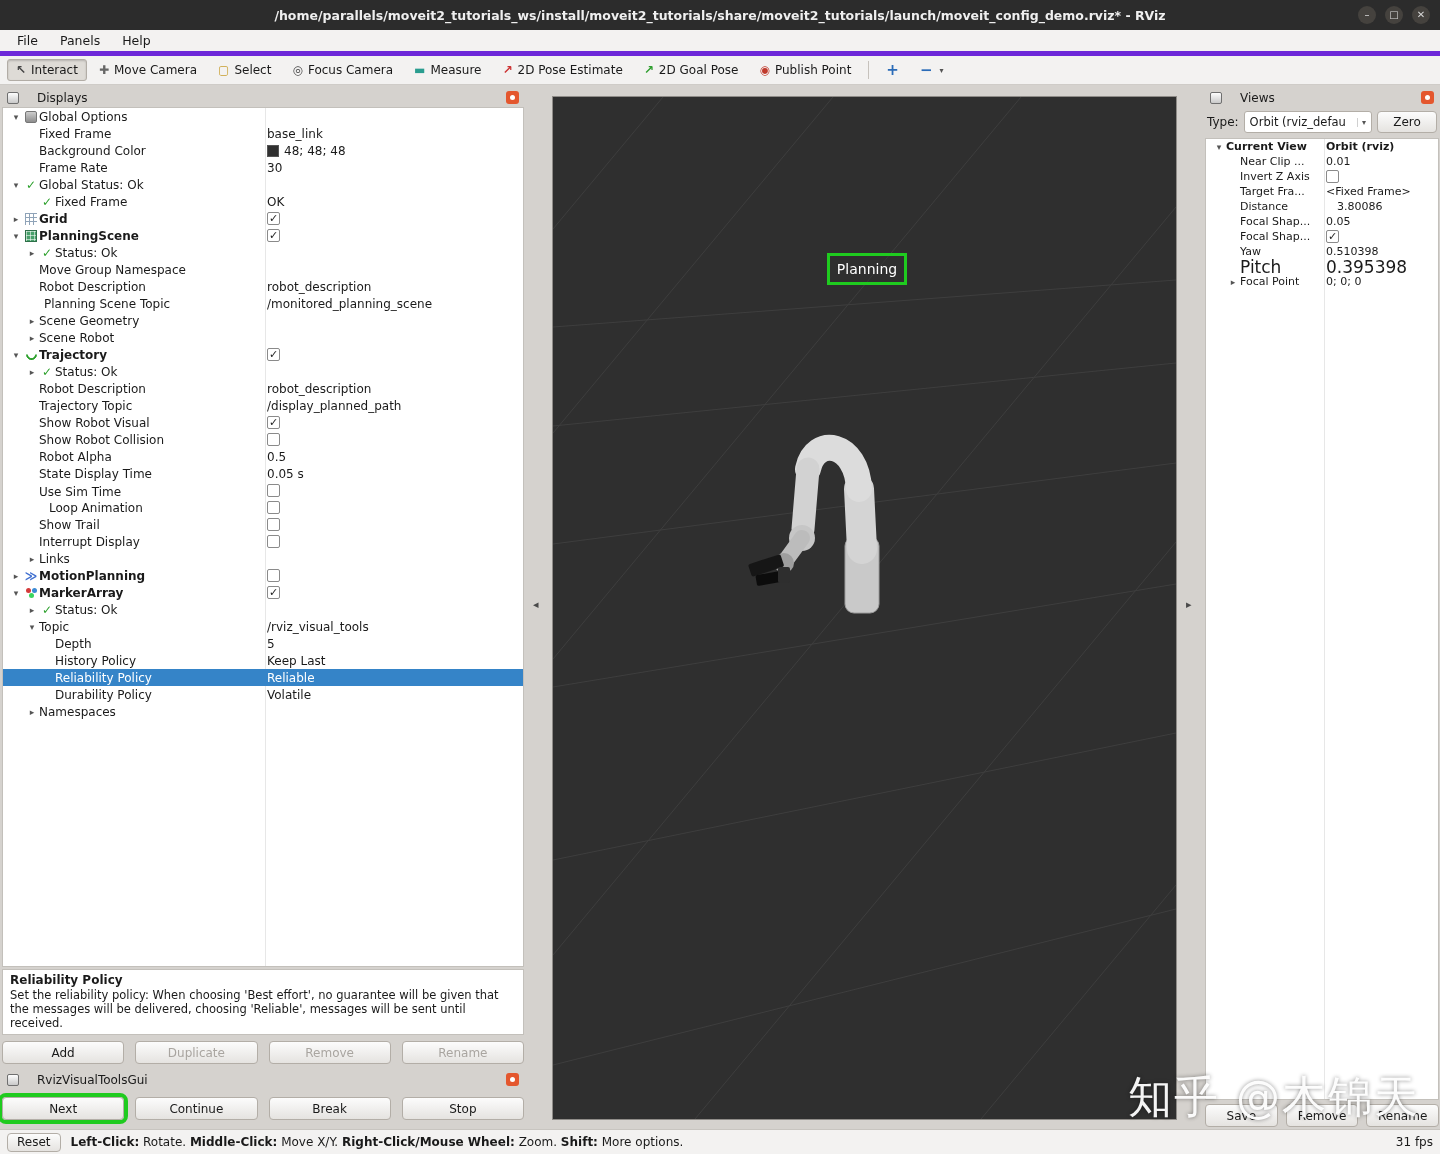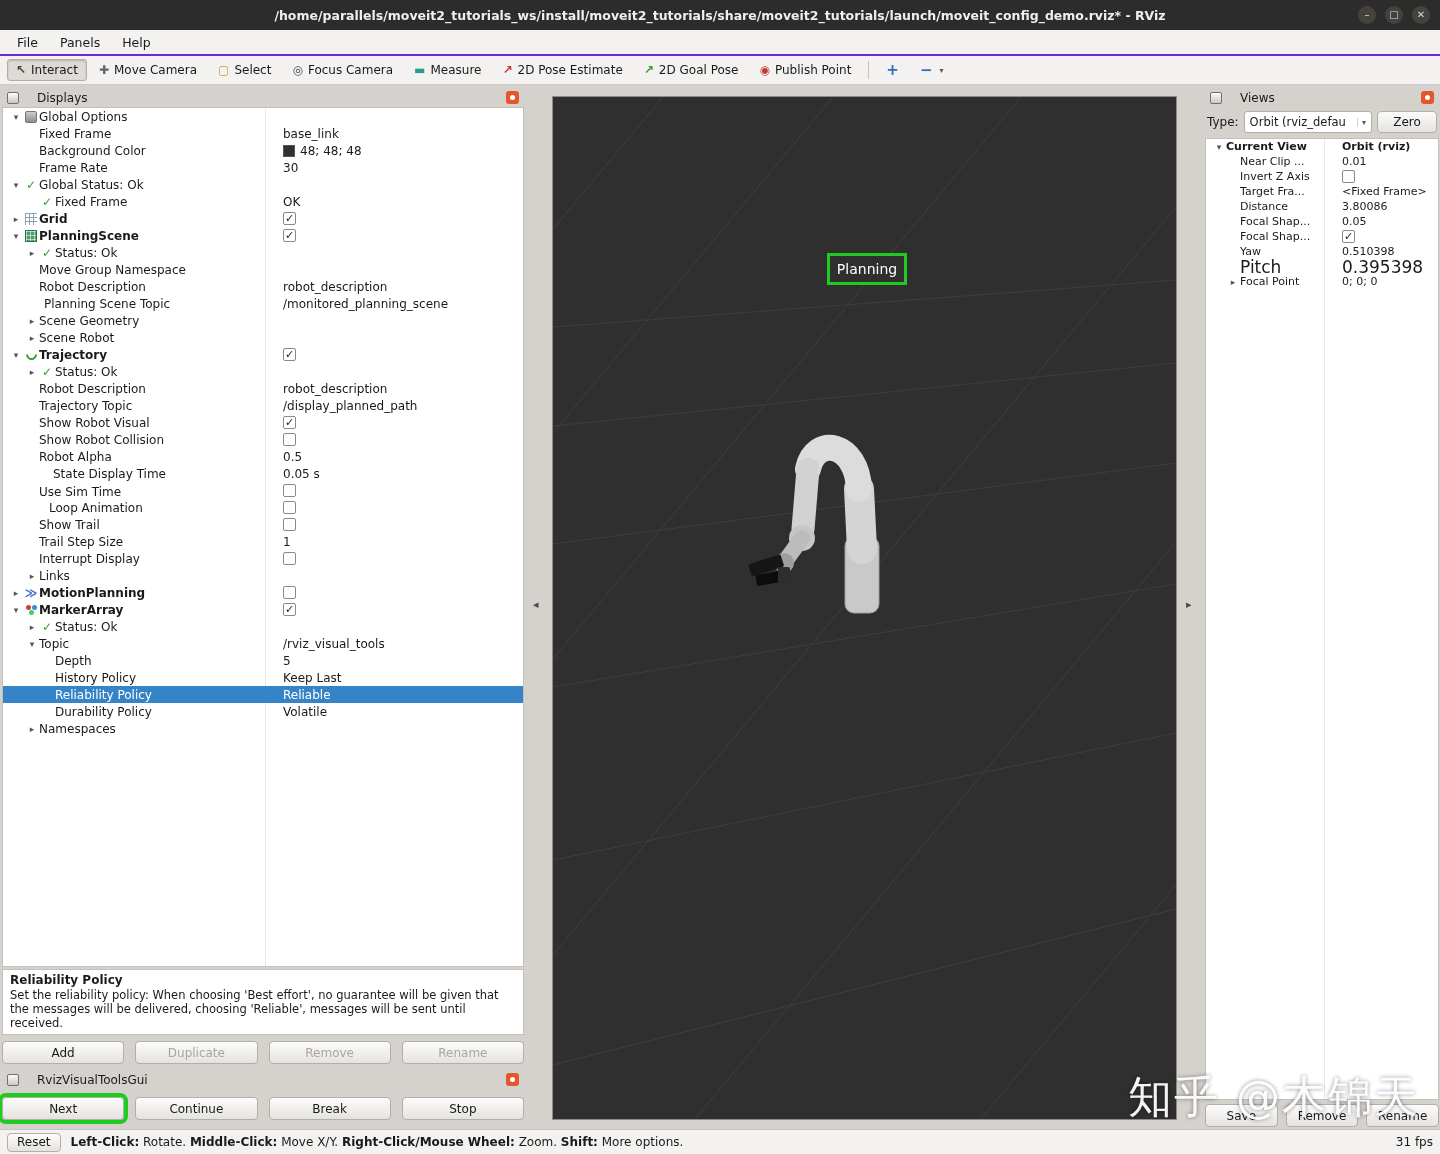--- a/index.html
+++ b/index.html
@@ -7,21 +7,21 @@
        font-family:"DejaVu Sans","Liberation Sans",sans-serif;font-size:12px;color:#1a1a1a;}
   
   #titlebar{position:absolute;left:0;top:0;width:1440px;height:30px;background:#2c2c2c;
             display:flex;align-items:center;justify-content:center;}
   #titlebar .win-title{color:#efefef;font-size:12.5px;font-weight:bold;white-space:nowrap;}
   .win-controls{position:absolute;right:10px;top:6px;display:flex;gap:9px;}
   .win-btn{width:18px;height:18px;border-radius:50%;background:#45423e;color:#d8d8d8;
            display:flex;align-items:center;justify-content:center;font-size:10px;line-height:1;}
   
   #menubar{position:absolute;left:0;top:30px;width:1440px;height:26px;background:#f3f2f1;
-           border-bottom:2px solid #6d28d9;display:flex;align-items:center;padding-left:6px;box-sizing:border-box;}
+           border-bottom:5px solid #6d28d9;display:flex;align-items:center;padding-left:6px;box-sizing:border-box;}
   .menu-item{padding:4px 11px;font-size:12.5px;}
   
   #toolbar{position:absolute;left:0;top:56px;width:1440px;height:29px;background:#f3f2f1;
            border-bottom:1px solid #cfccc8;display:flex;align-items:center;gap:3px;padding-left:7px;box-sizing:border-box;}
   .tool-btn{display:flex;align-items:center;gap:5px;padding:3px 8px;border:1px solid transparent;border-radius:3px;font-size:12px;height:22px;box-sizing:border-box;}
   .tool-btn.active{background:#dedbd6;border:1px solid #b2ada6;box-shadow:inset 0 1px 2px rgba(0,0,0,.18);}
   .tool-icon{font-size:12px;line-height:1;}
   .tool-dd{font-size:8px;color:#555;margin-left:2px;}
   .tool-sep{width:1px;height:18px;background:#c6c2bc;margin:0 5px;}
   
@@ -30,21 +30,21 @@
   .panel-glyph{width:12px;height:12px;border:1px solid #6f6f6f;border-radius:2px;background:linear-gradient(#fdfdfd,#c9c9c9);box-sizing:border-box;flex:none;}
   .panel-close{width:13px;height:13px;border-radius:3px;background:#e4572e;display:flex;align-items:center;justify-content:center;margin-left:auto;flex:none;}
   .panel-close i{width:5px;height:5px;border-radius:50%;background:#fff;display:block;}
   
   .tree{position:absolute;left:0;right:0;background:#fff;border:1px solid #c3c0bb;overflow:hidden;box-sizing:border-box;}
   .col-sep{position:absolute;top:0;bottom:0;width:1px;background:#e7e7e7;}
   .tree-row{display:flex;align-items:center;position:relative;}
   .tree-row.selected{background:#3584c8;color:#fff;}
   .tree-row.selected .arrow{color:#fff;}
   .cell-label{display:flex;align-items:center;height:100%;overflow:hidden;white-space:nowrap;box-sizing:border-box;flex:none;}
-  .cell-value{display:flex;align-items:center;height:100%;overflow:hidden;white-space:nowrap;padding-left:18px;flex:1;}
+  .cell-value{display:flex;align-items:center;height:100%;overflow:hidden;white-space:nowrap;padding-left:2px;flex:1;}
   .arrow{width:14px;text-align:center;color:#555;font-size:9px;flex:none;}
   .ticon{width:16px;flex:none;display:flex;align-items:center;justify-content:center;font-size:12px;}
   .ticon i{display:block;}
   .checkbox{width:13px;height:13px;background:#fff;border:1px solid #8a8a8a;border-radius:2px;box-sizing:border-box;
             display:flex;align-items:center;justify-content:center;font-size:11px;line-height:1;color:#222;flex:none;}
   .swatch{width:12px;height:12px;border:1px solid #555;margin-right:5px;flex:none;box-sizing:border-box;}
   .options-glyph{width:12px;height:12px;border-radius:2px;background:linear-gradient(#cdcdcd,#8d8d8d);border:1px solid #767676;box-sizing:border-box;}
   .grid-glyph{width:12px;height:12px;background-image:linear-gradient(#8fa3b8 1px,transparent 1px),linear-gradient(90deg,#8fa3b8 1px,transparent 1px);background-size:4px 4px;}
   .scene-glyph{width:12px;height:12px;background:#49a06b;background-image:linear-gradient(rgba(255,255,255,.55) 1px,transparent 1px),linear-gradient(90deg,rgba(255,255,255,.55) 1px,transparent 1px);background-size:4px 4px;border:1px solid #2e7049;box-sizing:border-box;}
   .traj-arc{width:11px;height:11px;border:2px solid transparent;border-left-color:#2ca02c;border-bottom-color:#2ca02c;border-radius:50%;transform:rotate(-45deg);box-sizing:border-box;}
@@ -335,21 +335,21 @@
       <div class="tree-row" style="height: 17px; font-size: 12px;">
         <div class="cell-label" style="width: 262px; padding-left: 22px; text-align: right;">
           <span class="arrow"></span>
           <span class="lab-text">Robot Alpha</span>
         </div>
         <div class="cell-value">
           <span class="val-text">0.5</span>
         </div>
       </div>
       <div class="tree-row" style="height: 17px; font-size: 12px;">
-        <div class="cell-label" style="width: 262px; padding-left: 36px;">
+        <div class="cell-label" style="width: 262px; padding-left: 22px;">
           <span class="arrow"></span>
           <span class="lab-text">State Display Time</span>
         </div>
         <div class="cell-value">
           <span class="val-text">0.05 s</span>
         </div>
       </div>
       <div class="tree-row" style="height: 17px; font-size: 12px;">
         <div class="cell-label" style="width: 262px; padding-left: 22px; align-items: flex-end;">
           <span class="arrow"></span>
@@ -368,29 +368,20 @@
           <span class="checkbox"></span>
         </div>
       </div>
       <div class="tree-row" style="height: 17px; font-size: 12px;">
         <div class="cell-label" style="width: 262px; padding-left: 22px;">
           <span class="arrow"></span>
           <span class="lab-text">Show Trail</span>
         </div>
         <div class="cell-value">
           <span class="checkbox"></span>
-        </div>
-      </div>
-      <div class="tree-row" style="height: 17px; font-size: 12px;">
-        <div class="cell-label" style="width: 262px; padding-left: 22px;">
-          <span class="arrow"></span>
-          <span class="lab-text">Trail Step Size</span>
-        </div>
-        <div class="cell-value">
-          <span class="val-text">1</span>
         </div>
       </div>
       <div class="tree-row" style="height: 17px; font-size: 12px;">
         <div class="cell-label" style="width: 262px; padding-left: 22px;">
           <span class="arrow"></span>
           <span class="lab-text">Interrupt Display</span>
         </div>
         <div class="cell-value">
           <span class="checkbox"></span>
         </div>
@@ -597,21 +588,21 @@
       </div>
       <div class="tree-row" style="height: 15px; font-size: 11px;">
         <div class="cell-label" style="width: 118px; padding-left: 20px;">
           <span class="arrow"></span>
           <span class="lab-text">Target Fra...</span>
         </div>
         <div class="cell-value">
           <span class="val-text">&lt;Fixed Frame&gt;</span>
         </div>
       </div>
-      <div class="tree-row" style="height: 15px; font-size: 11px;">
+      <div class="tree-row" style="height: 15px; font-size: 11px; gap: 11px;">
         <div class="cell-label" style="width: 118px; padding-left: 20px;">
           <span class="arrow"></span>
           <span class="lab-text">Distance</span>
         </div>
         <div class="cell-value">
           <span class="val-text">3.80086</span>
         </div>
       </div>
       <div class="tree-row" style="height: 15px; font-size: 11px;">
         <div class="cell-label" style="width: 118px; padding-left: 20px;">

